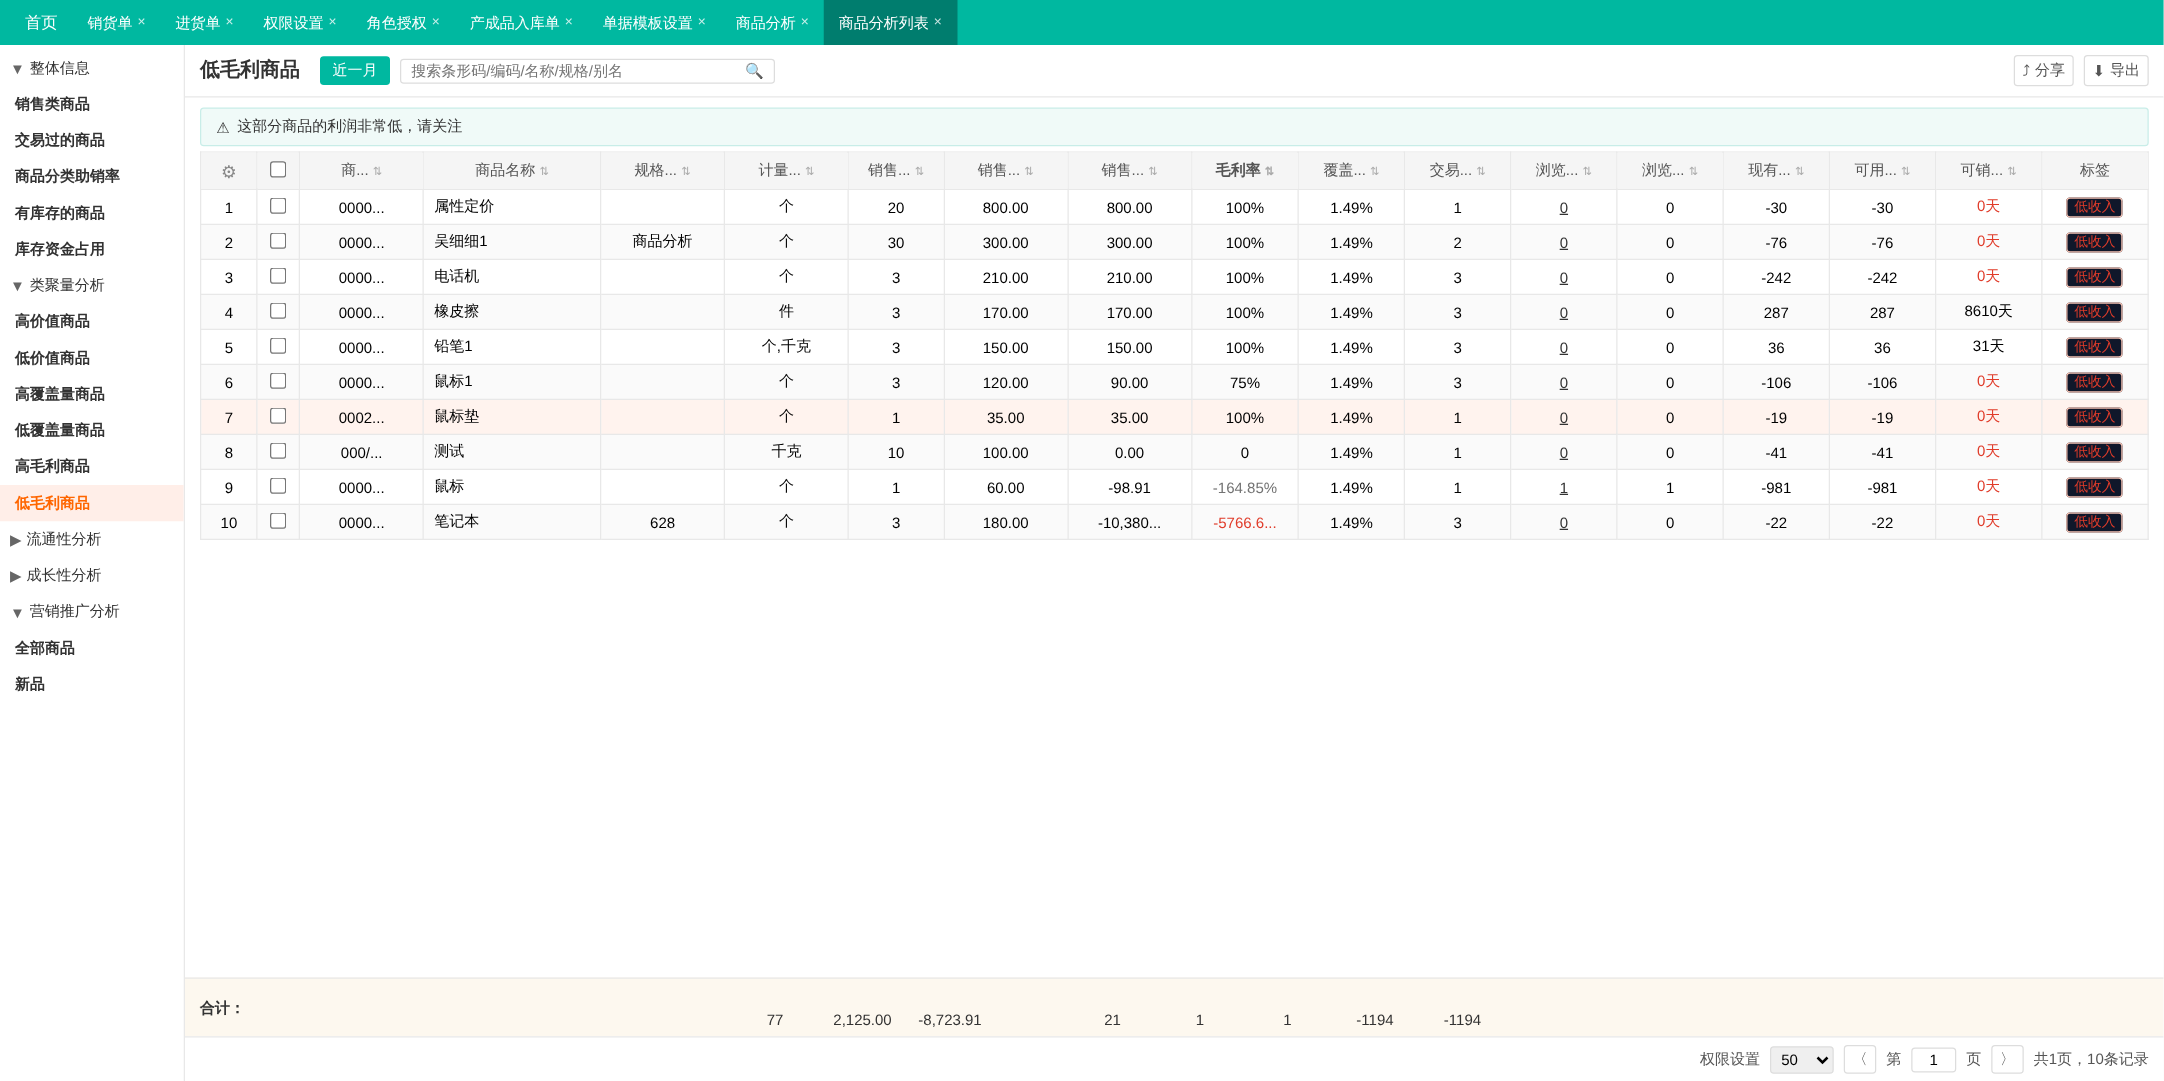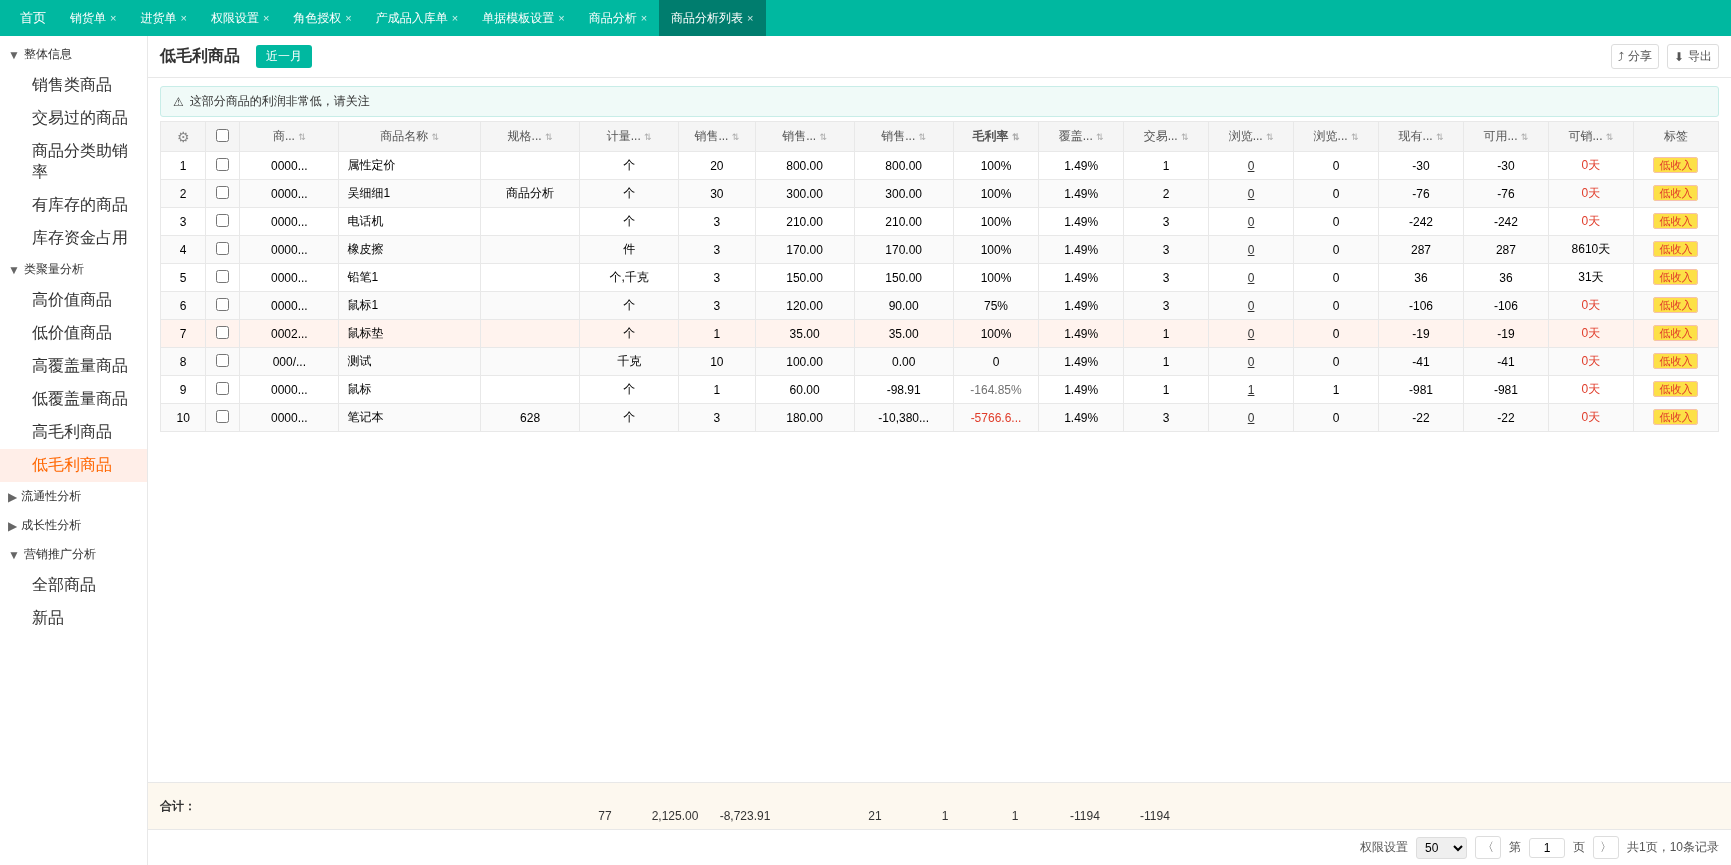--- a/index.html
+++ b/index.html
@@ -46,24 +46,25 @@
     .sidebar-group-header {
       display: flex;
       align-items: center;
       padding: 6px 8px;
       color: #333;
       font-size: 12px;
       cursor: pointer;
     }
     .sidebar-group-header .arrow { margin-right: 4px; color: #666; }
     .sidebar-item {
-      padding: 6px 8px 6px 32px;
+      padding: 6px 8px 6px 12px;
       color: #333;
       cursor: pointer;
-      font-size: 16px;
+      font-size: 12px;
+      font-weight: bold;
     }
     .sidebar-item.active { background: #ffeee8; color: #ff6600; }
 
     
     .content-area {
       flex: 1;
       display: flex;
       flex-direction: column;
       overflow: hidden;
     }
@@ -173,21 +174,21 @@
     tbody tr:nth-child(even) { background: #fafafa; }
     tbody tr.highlighted { background: #fff3ee; }
     tbody td {
       border: 1px solid #e8e8e8;
       padding: 5px 4px;
       text-align: center;
       white-space: nowrap;
     }
     .td-name { text-align: left; padding-left: 8px; }
     .tag-low-income {
-      background: #fde047;
+      background: #0f172a;
       color: #e03c2a;
       border: 1px solid #f5c0b0;
       border-radius: 3px;
       padding: 1px 5px;
       font-size: 11px;
     }
     .underlined { text-decoration: underline; color: #333; }
     .col-num { width: 32px; }
     .col-check { width: 24px; }
     .col-code { width: 70px; }
@@ -209,21 +210,21 @@
 
     
     .footer-total {
       background: #fdf8ef;
       border-top: 1px solid #e8e8e8;
       display: flex;
       align-items: center;
       padding: 6px 12px;
       font-size: 12px;
     }
-    .footer-total .label { font-weight: bold; margin-right: 8px; color: #333; }
+    .footer-total .label { font-weight: bold; margin-right: 23px; color: #333; }
     .total-cell {
       display: inline-block;
       width: 70px;
       text-align: center;
       color: #333;
       margin-top: 20px;
     }
 
     
     .pagination-bar {
@@ -343,20 +344,24 @@
     </div>
     <div class="sidebar-item">全部商品</div>
     <div class="sidebar-item">新品</div>
   </div>
 
   <div class="content-area">
 
     <div class="content-header">
       <span class="page-title">低毛利商品</span>
       <button class="time-btn">近一月</button>
+      <div class="search-box">
+        <input type="text" placeholder="搜索条形码/编码/名称/规格/别名" style="">
+        <span style="color:#aaa;">🔍</span>
+      </div>
       <div class="header-actions">
         <button class="action-btn">
           <span>⤴</span>
           <span>分享</span>
         </button>
         <button class="action-btn">
           <span>⬇</span>
           <span>导出</span>
         </button>
       </div>

